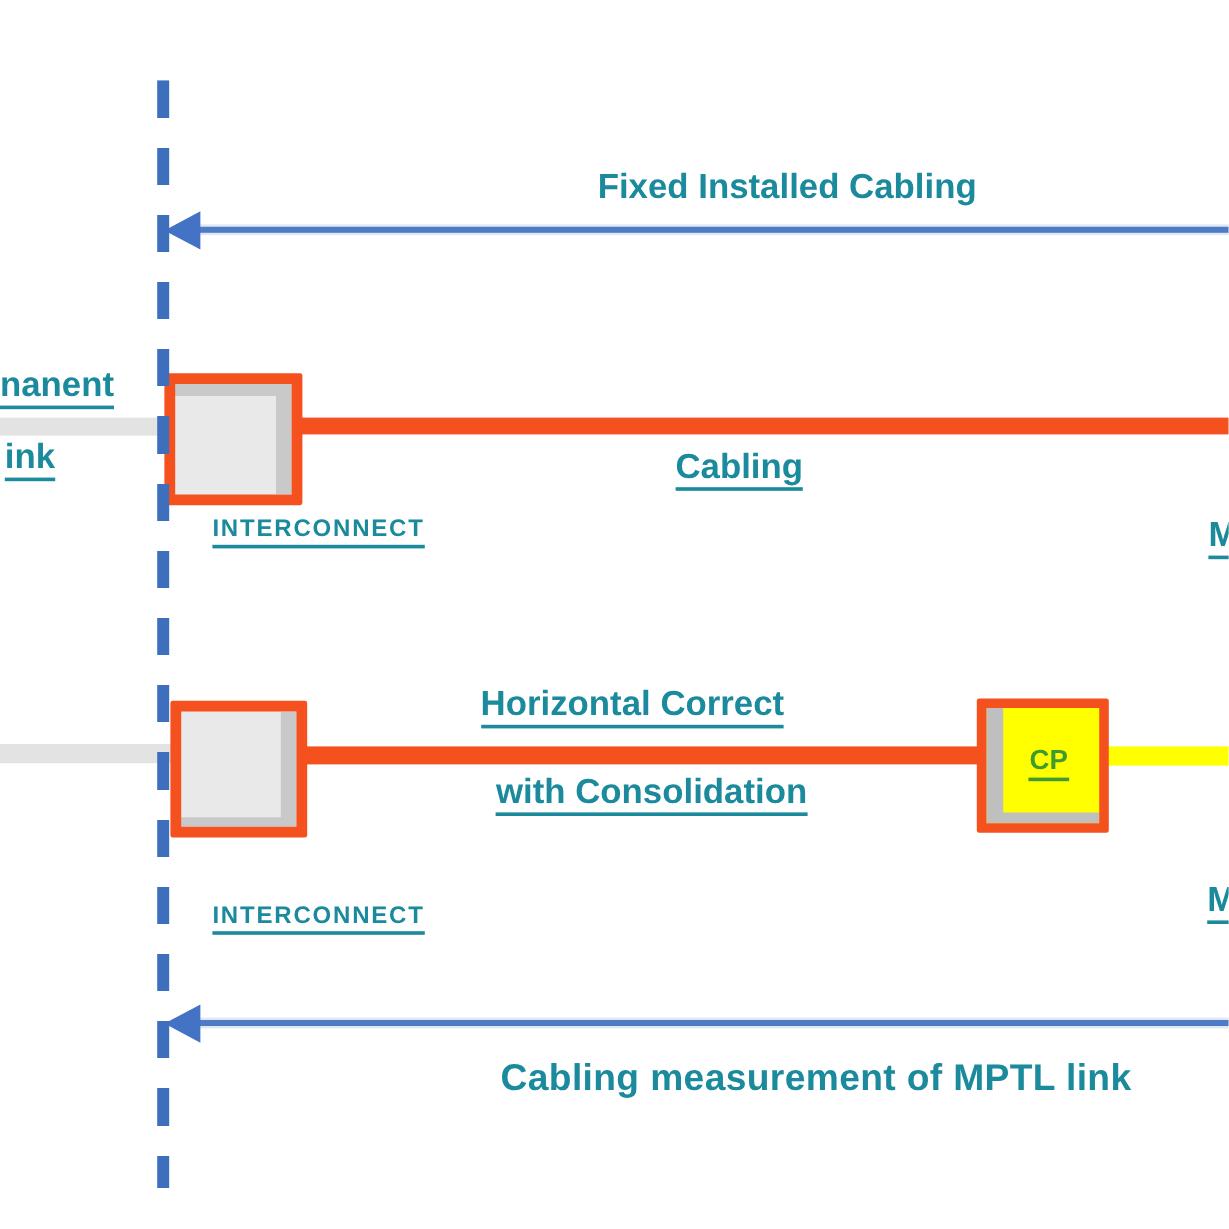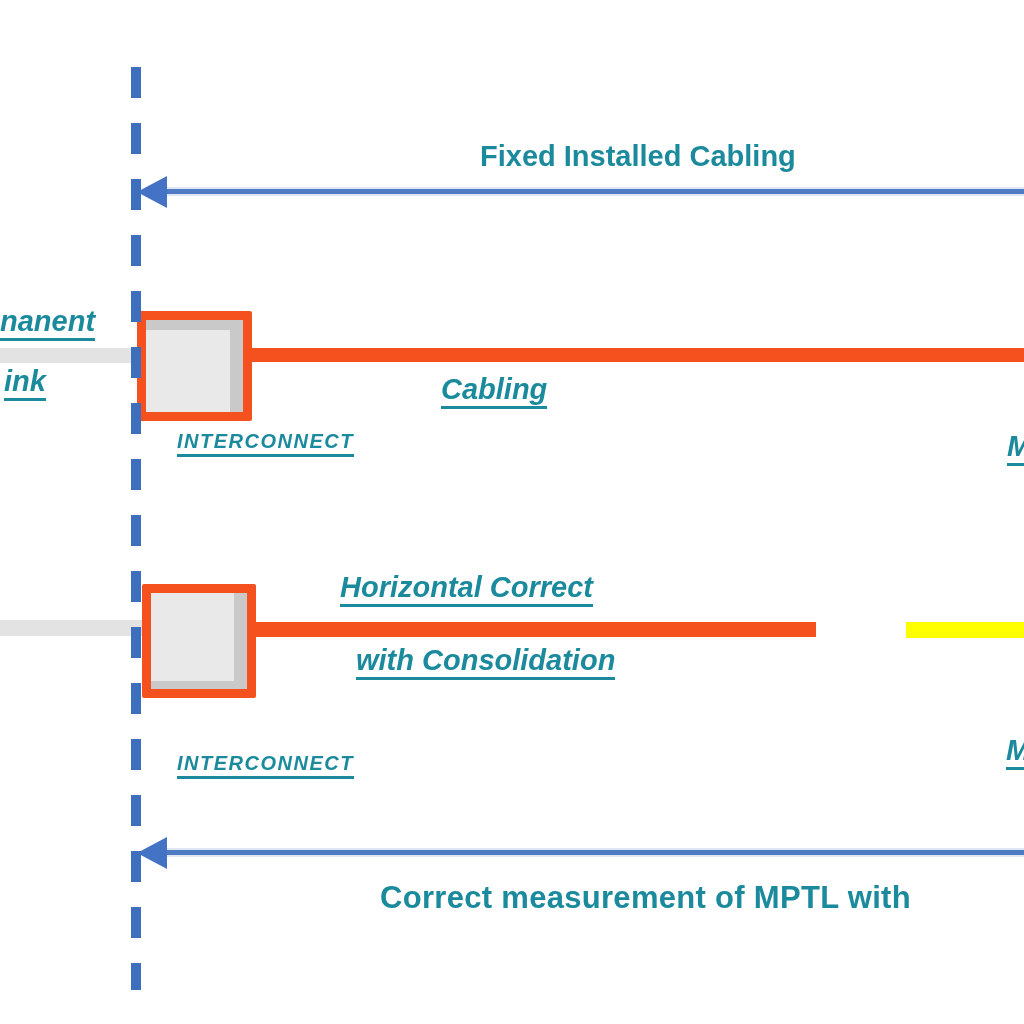--- a/index.html
+++ b/index.html
@@ -14,22 +14,22 @@
     background:repeating-linear-gradient(180deg,#3e6fbd 0px,#3e6fbd 31px,transparent 31px,transparent 56px);
   }
   
   .m-line{height:5px;background:#4e7bc4;z-index:4;box-shadow:0 0 0 2px rgba(78,123,196,0.18);}
   .m-head{width:0;height:0;z-index:5;
     border-top:16px solid transparent;border-bottom:16px solid transparent;border-right:30px solid #4472c4;}
   
   .teal{color:#1b8a9c;}
   .hdr{font-size:29px;font-weight:bold;z-index:6;white-space:nowrap;}
   .lbl{font-size:29px;font-weight:600;z-index:6;white-space:nowrap;}
-  .u{display:inline-block;border-bottom:3px solid currentColor;padding-bottom:2px;line-height:1.05;font-style:italic;}
-  .ctr{text-align:left;}
+  .u{display:inline-block;border-bottom:3px solid currentColor;padding-bottom:2px;line-height:1.05;}
+  .ctr{text-align:center;}
   .inter{font-size:20px;font-weight:600;letter-spacing:1.5px;z-index:6;white-space:nowrap;}
   
   .cable-gray{background:#e3e3e3;z-index:1;}
   .cable-orange{background:#f4511e;z-index:2;}
   .cable-yellow{background:#ffff00;z-index:2;}
   
   .conn{
     border:9px solid #f4511e;background:#e9e9e9;border-radius:2px;z-index:3;
   }
   .conn.shade-tr{box-shadow:inset -13px 10px 0 0 #c9c9c9;}
@@ -87,28 +87,31 @@
 
   <div class="abs cable-orange" style="left:236px;top:622px;width:580px;height:15px;"></div>
 
   <div class="abs lbl teal ctr" style="left:340px;top:571px;width:374px;">
     <span class="u">Horizontal Correct</span>
   </div>
   <div class="abs lbl teal ctr" style="left:356px;top:644px;width:374px;">
     <span class="u">with Consolidation</span>
   </div>
 
+  <div class="abs cp-box" style="left:814px;top:582px;width:94px;height:96px;">
+    <span class="cp-text">CP</span>
+  </div>
 
   <div class="abs cable-yellow" style="left:906px;top:622px;width:118px;height:16px;"></div>
 
   <div class="abs inter teal" style="left:177px;top:752px;">
     <span class="u">INTERCONNECT</span>
   </div>
 
   <div class="abs lbl teal" style="left:1006px;top:734px;">
     <span class="u">M</span>
   </div>
 
   <div class="abs m-line" style="left:162px;top:850px;width:862px;"></div>
   <div class="abs m-head" style="left:137px;top:837px;"></div>
-  <div class="abs bottom-hdr teal ctr" style="left:380px;top:880px;width:600px;">Correct measurement of MPTL with</div>
+  <div class="abs bottom-hdr teal ctr" style="left:380px;top:880px;width:600px;">Cabling measurement of MPTL link</div>
 
 </div>
 
 </body></html>

